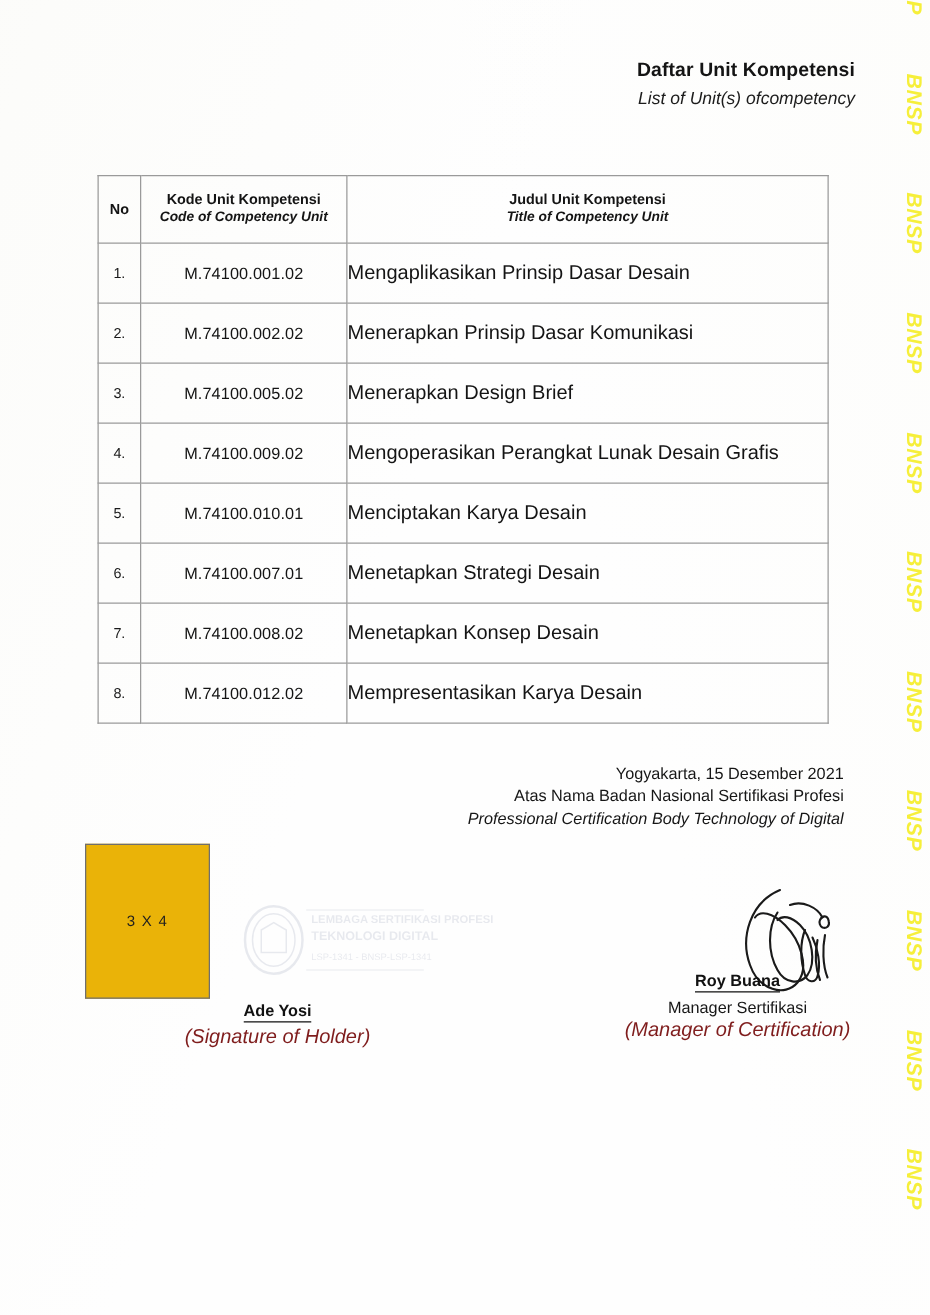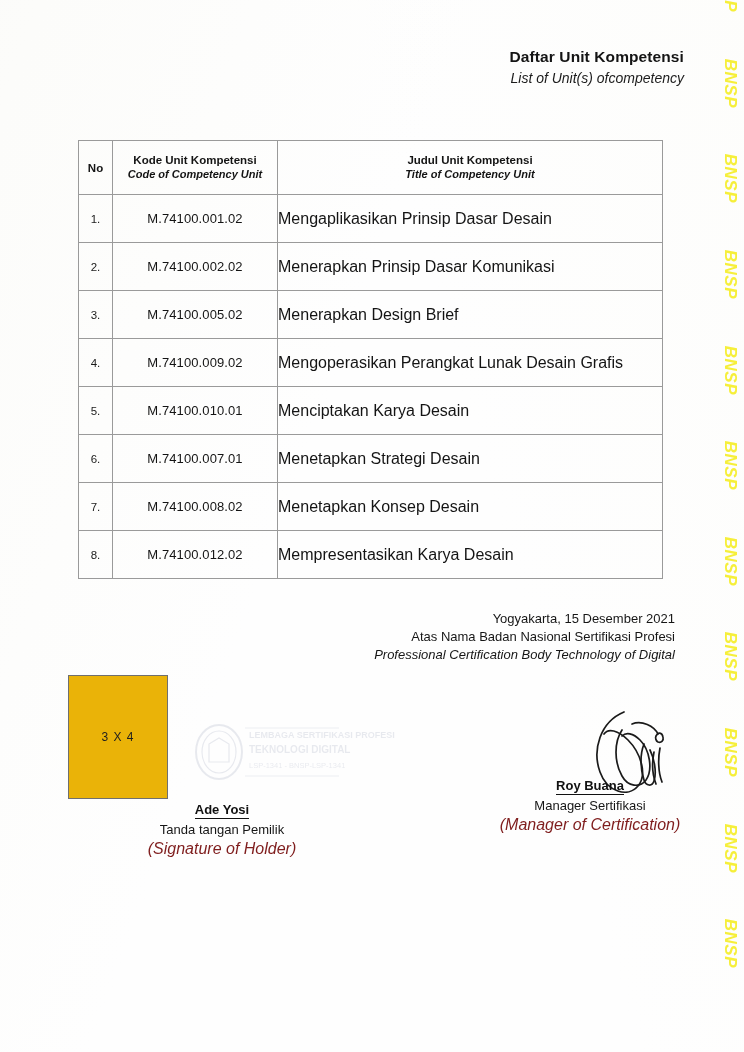--- a/index.html
+++ b/index.html
@@ -345,21 +345,20 @@
       <path d="M66 44 C62 54, 62 68, 66 80 C68 86, 74 87, 76 81 C79 72, 76 58, 72 50"></path>
       <path d="M76 52 C74 62, 74 74, 78 84"></path>
       <path d="M82 48 C80 58, 80 72, 84 82"></path>
       <path d="M78 36 C80 32, 84 32, 85 37 C86 41, 83 43, 80 42 C78 41, 77 38, 78 36 Z"></path>
       <path d="M54 24 C64 20, 76 26, 80 34"></path>
     </g>
   </svg>
 
   <div class="sig sig-holder">
     <span class="sig-name">Ade Yosi</span>
-    <span class="sig-role">Tanda tangan Pemilik</span>
     <span class="sig-role-en">(Signature of Holder)</span>
   </div>
 
   <div class="sig sig-manager">
     <span class="sig-name">Roy Buana</span>
     <span class="sig-role">Manager Sertifikasi</span>
     <span class="sig-role-en">(Manager of Certification)</span>
   </div>
 
   <div class="watermark-strip" id="watermark-strip">

